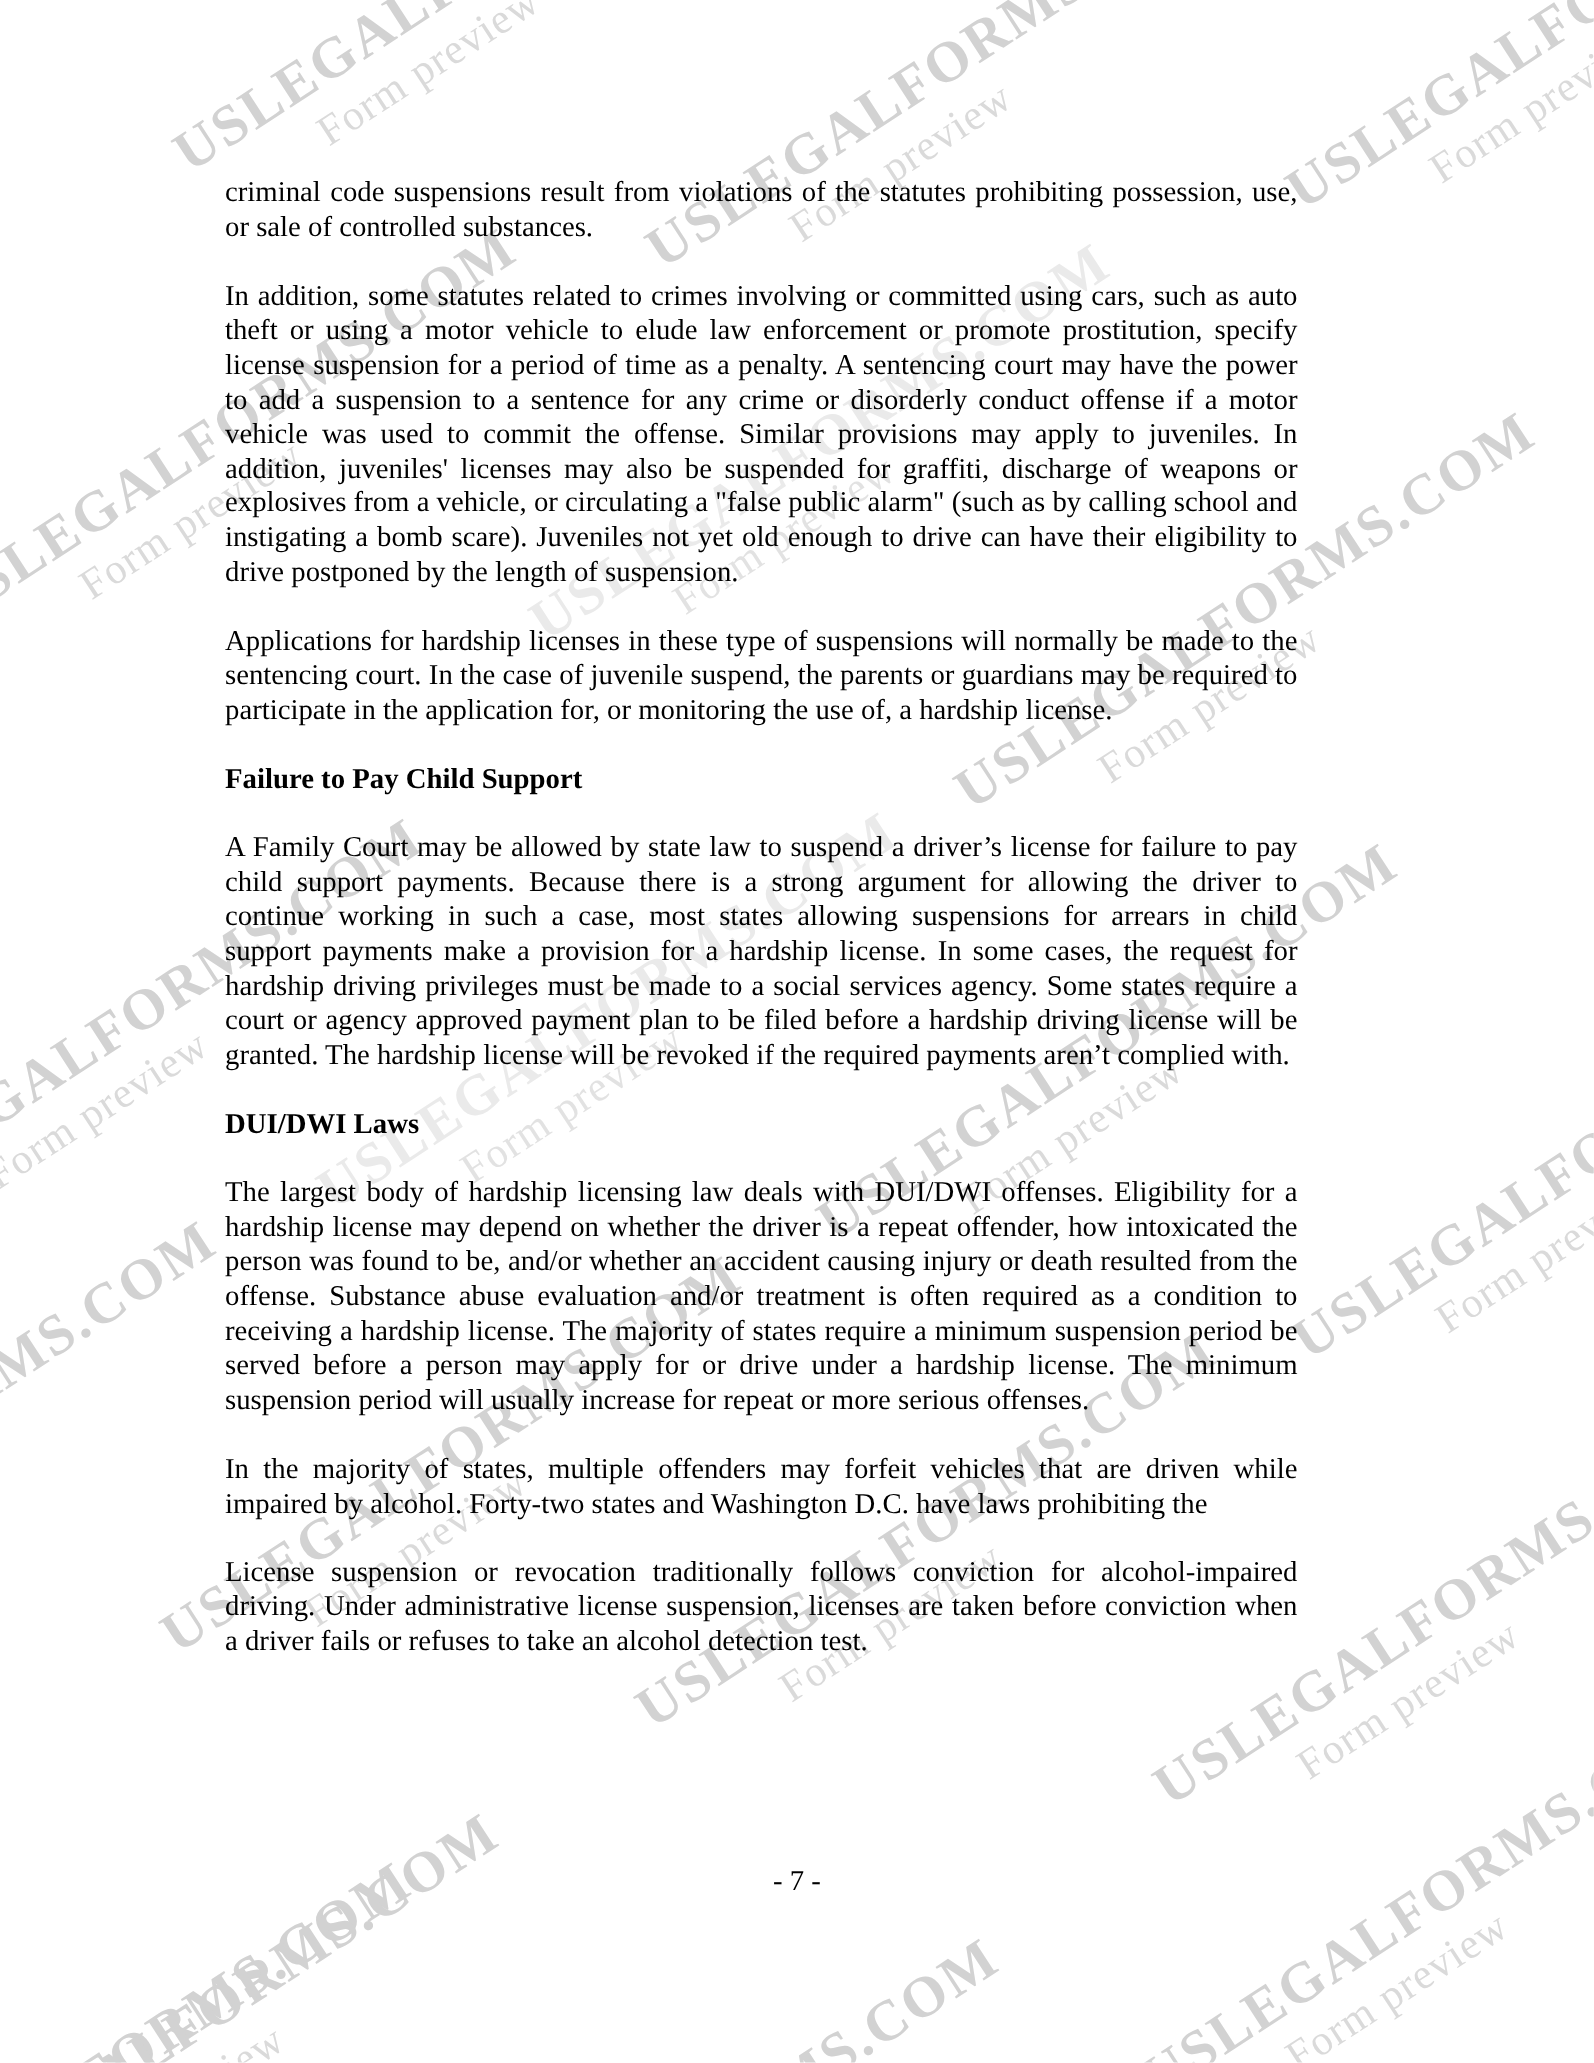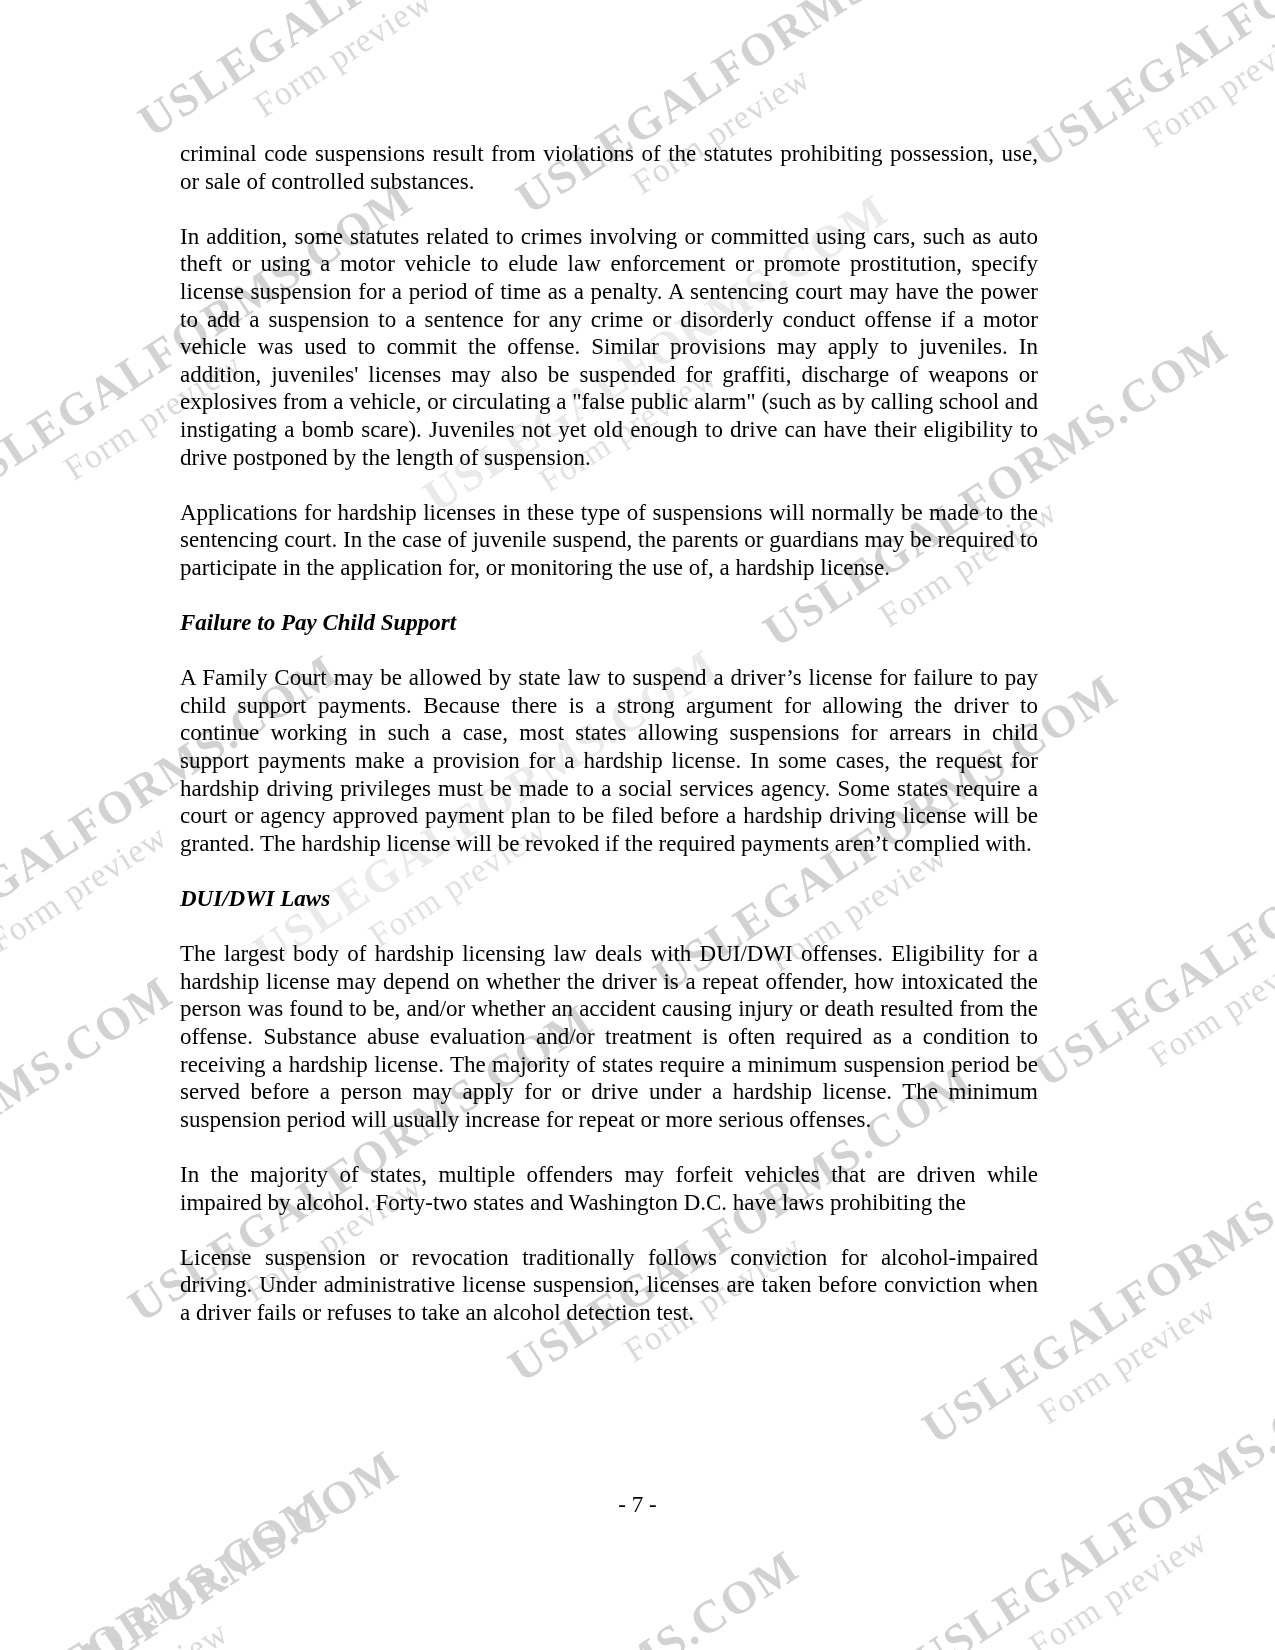--- a/index.html
+++ b/index.html
@@ -59,21 +59,20 @@
     font-size: 23px;
     line-height: 27.6px;
     text-align: justify;
     color: #000000;
   }
   .content h3 {
     margin: 0 0 27.6px 0;
     font-size: 23px;
     line-height: 27.6px;
     font-weight: bold;
-    font-style: italic;
     color: #000000;
   }
   .page-number {
     position: absolute;
     left: 0;
     right: 0;
     top: 1492px;
     text-align: center;
     font-size: 23px;
     color: #000000;

